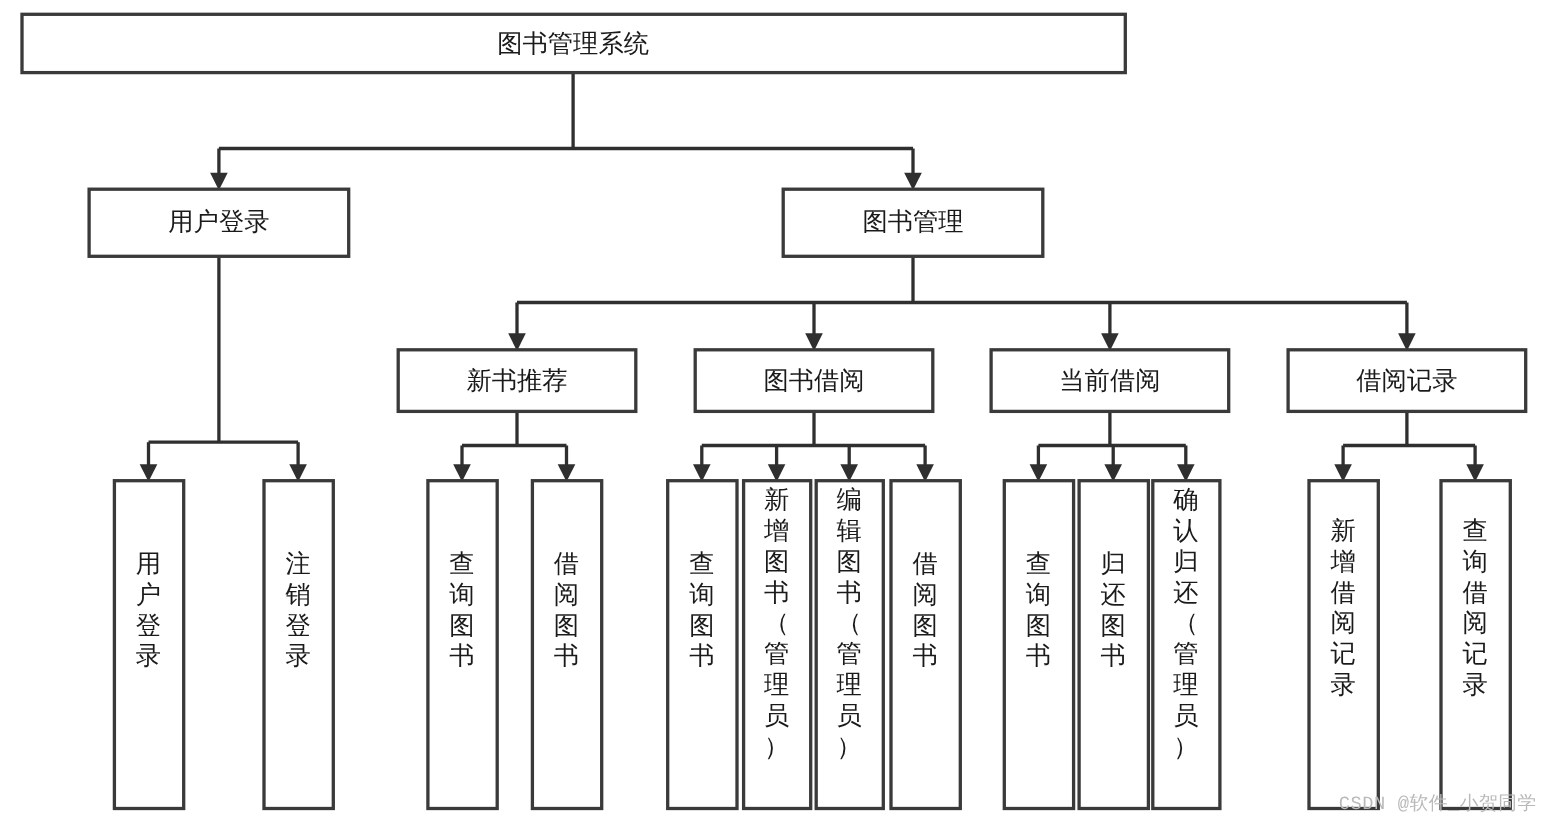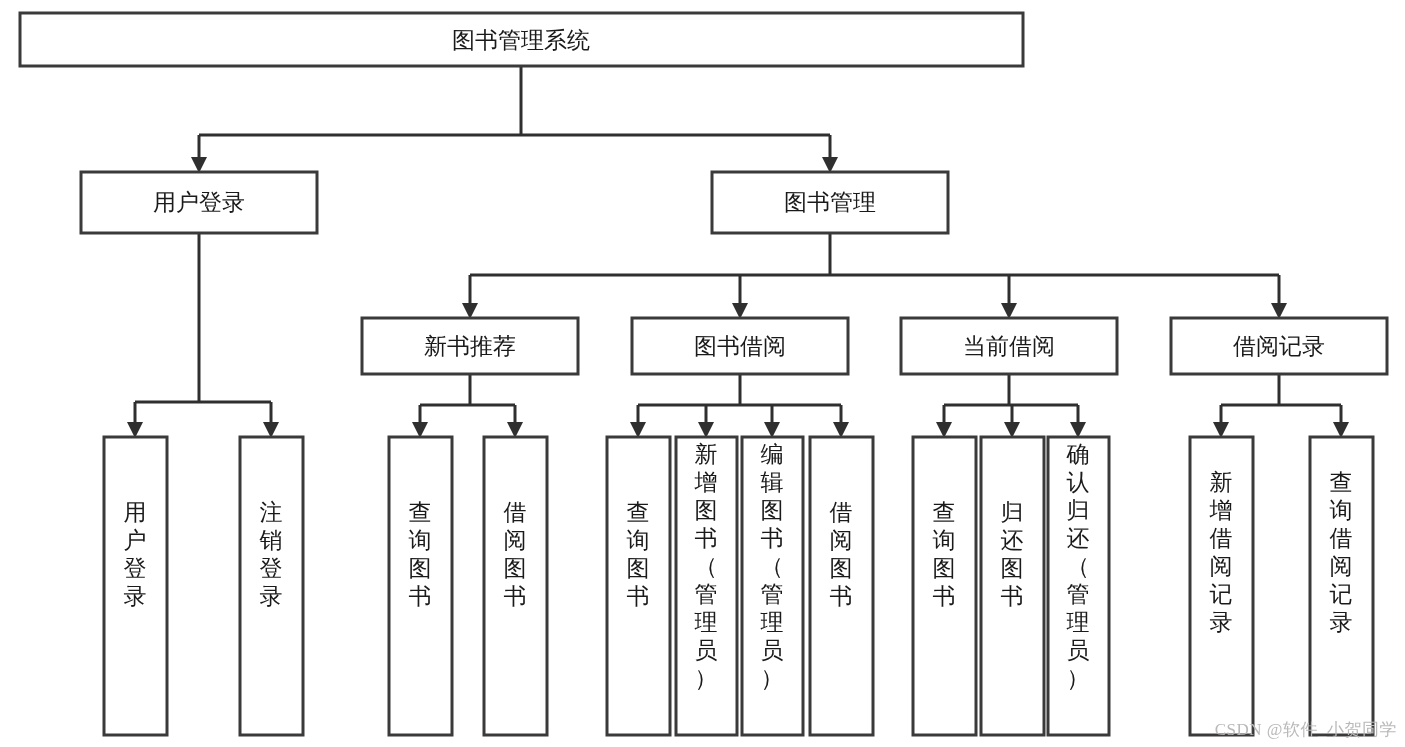--- a/index.html
+++ b/index.html
@@ -43,21 +43,21 @@
     fill: none;
   }
   .arrow-head {
     fill: #2f2f2f;
     stroke: none;
   }
   .watermark {
     position: absolute;
     right: 8px;
     bottom: 6px;
-    font-family: Liberation Serif, serif;
+    font-family: Liberation Mono, monospace;
     font-size: 17px;
     color: #b9b9b9;
     white-space: nowrap;
     letter-spacing: 0.5px;
   }
 </style>
 </head>
 <body>
 
 <svg id="diagram" viewBox="0 0 1405 747" xmlns="http://www.w3.org/2000/svg">

